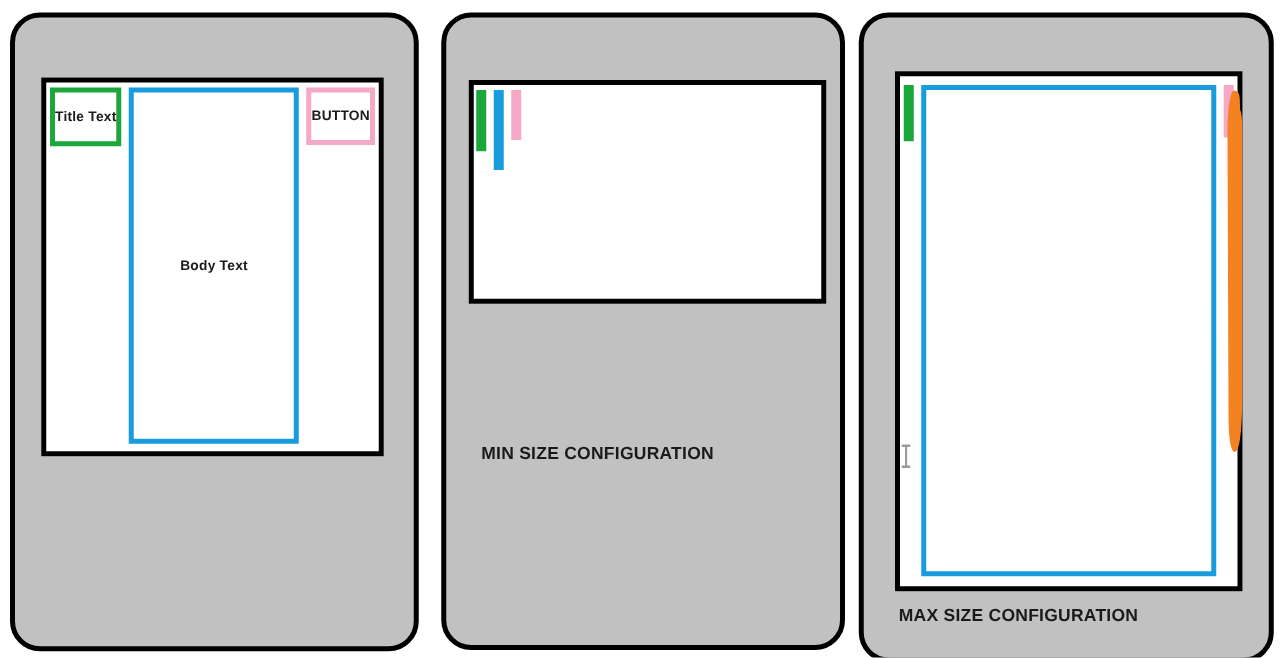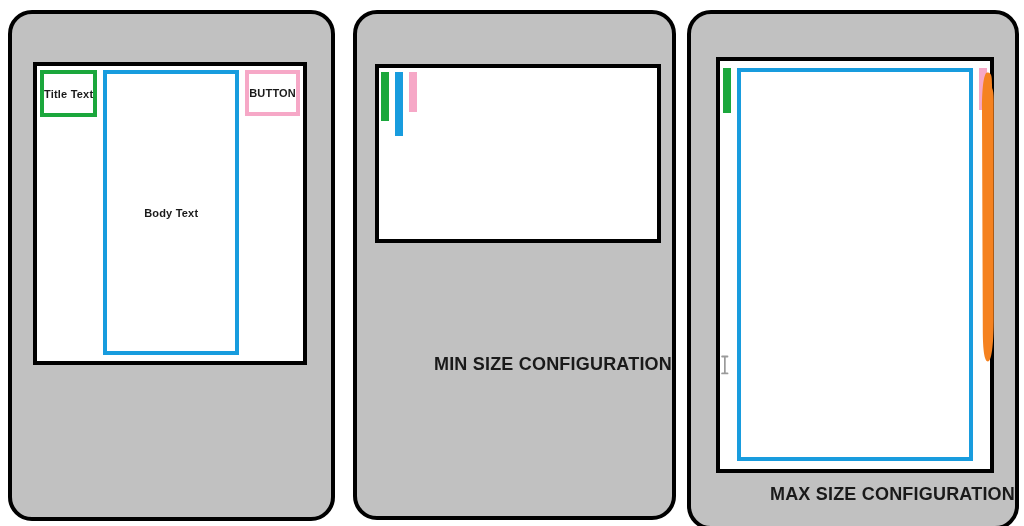--- a/index.html
+++ b/index.html
@@ -63,22 +63,22 @@
   .card--min .slot--body   { height: 64px; }
   .card--min .slot--button { height: 40px; }
 
   .card--max .slot--title  { height: 45px; }
   .card--max .slot--body   { flex: 1 1 auto; }
   .card--max .slot--button { height: 42px; }
 
   .caption {
     position: absolute;
     left: 0; right: 0;
-    text-align: right;
-    font-size: 18px;
+    text-align: left;
+    font-size: 14px;
     font-weight: 700;
     color: var(--text, #1a1a1a);
     letter-spacing: 0.2px;
     white-space: nowrap;
     margin-left: 28px;
   }
   .card--min .caption { top: 340px; }
   .card--max .caption { top: 470px; }
 
   

